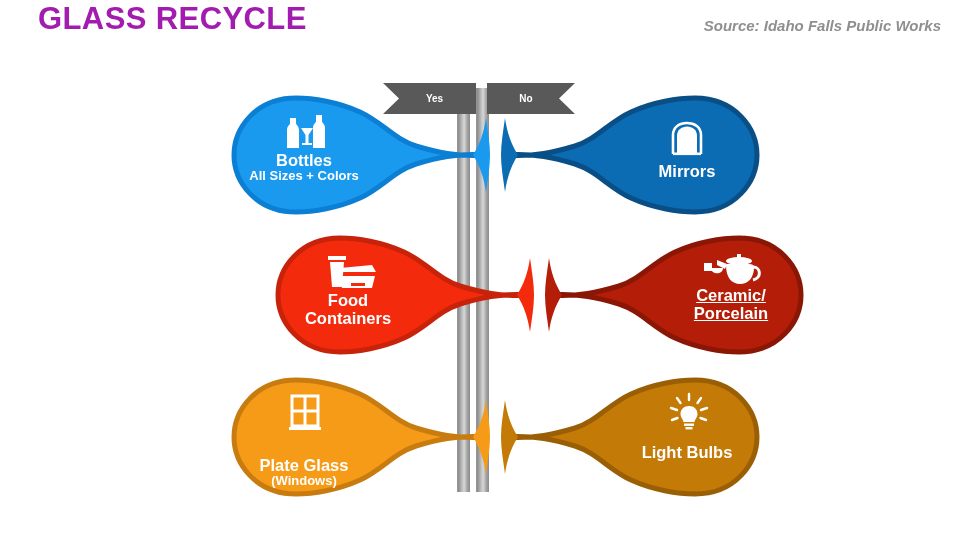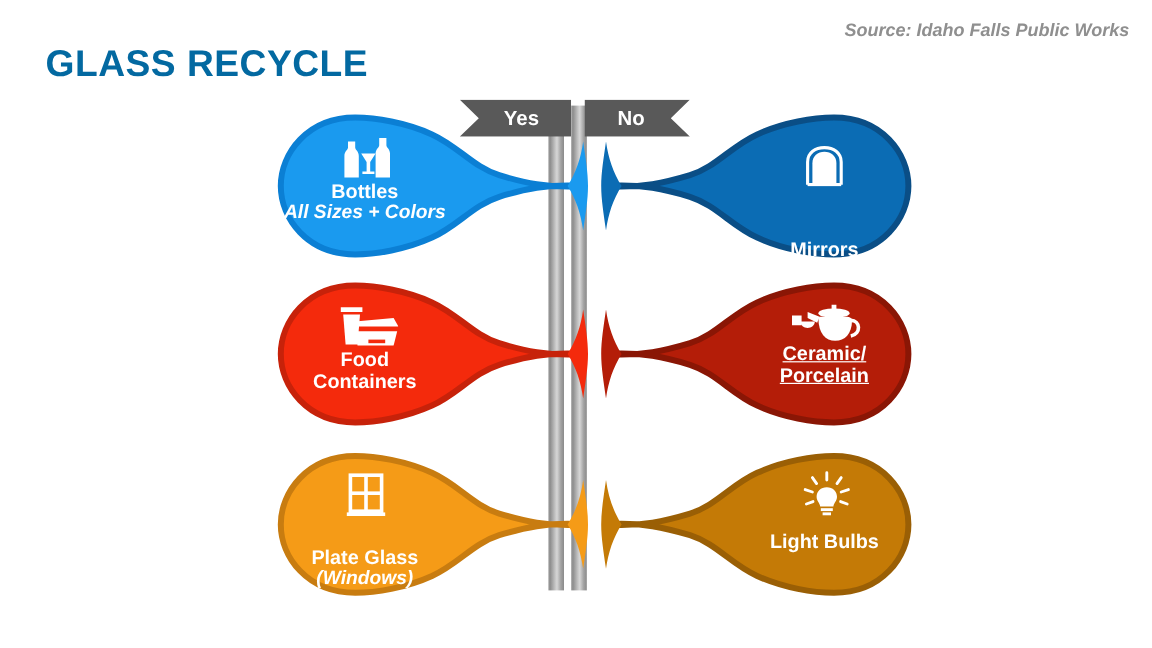--- a/index.html
+++ b/index.html
@@ -7,23 +7,23 @@
     width:960px;height:540px;
     background:#ffffff;
     font-family:"Liberation Sans", sans-serif;
     overflow:hidden;
     position:relative;
   }
   #stage{position:absolute;left:0;top:0;width:960px;height:540px;}
 
   
   .title{
-    position:absolute;left:38px;top:35px;
+    position:absolute;left:38px;top:1px;
     font-size:31px;font-weight:bold;letter-spacing:.4px;
-    color:#0369a1;
+    color:#a21caf;
     font-family:"Liberation Sans", sans-serif;
   }
   .source{
     position:absolute;right:19px;top:17px;
     font-size:15px;font-weight:bold;font-style:italic;
     color:#8f8f8f;
     font-family:"Liberation Sans", sans-serif;
     white-space:nowrap;
   }
 
@@ -32,21 +32,21 @@
   .pole-left{left:457px;
     background:linear-gradient(to right,#9a9a9a 0%,#8e8e8e 12%,#c9c9c9 46%,#d6d6d6 55%,#a2a2a2 80%,#8a8a8a 100%);}
   .pole-right{left:476px;
     background:linear-gradient(to right,#9a9a9a 0%,#8e8e8e 12%,#c9c9c9 46%,#d6d6d6 55%,#a2a2a2 80%,#8a8a8a 100%);}
 
   
   .banner{
     position:absolute;height:31px;
     background:#595959;
     display:flex;align-items:center;
-    color:#ffffff;font-weight:bold;font-size:17px;
+    color:#ffffff;font-weight:bold;font-size:10px;
   }
   .banner span{display:block;width:100%;text-align:center;}
   .banner-yes{
     left:383px;top:83px;width:93px;
     clip-path:polygon(0 0,100% 0,100% 100%,0 100%,16px 50%);
     justify-content:center;
     padding-left:10px;box-sizing:border-box;
   }
   .banner-no{
     left:487px;top:83px;width:88px;
@@ -59,21 +59,21 @@
   .row svg{position:absolute;left:0;top:0;}
 
   .lbl{
     position:absolute;
     color:#ffffff;text-align:center;
     font-family:"Liberation Sans", sans-serif;
     line-height:1.12;
     pointer-events:none;
   }
   .lbl .main{font-size:16.5px;font-weight:bold;display:block;}
-  .lbl .sub{font-size:16px;font-weight:bold;font-style:italic;display:block;}
+  .lbl .sub{font-size:13px;font-weight:bold;display:block;}
 
   .ico{position:absolute;pointer-events:none;}
 </style>
 </head>
 <body>
 
 <div id="stage">
 
   <div class="title">GLASS RECYCLE</div>
   <div class="source">Source: Idaho Falls Public Works</div>
@@ -119,26 +119,26 @@
       <span class="sub">All Sizes + Colors</span>
     </div>
 
     <span class="ico" style="left:651px;top:33px;">
       <svg width="40" height="36" viewBox="0 0 40 36">
         <path d="M6 33 V14 C6 6 12.5 2 20 2 C27.5 2 34 6 34 14 V33" fill="none" stroke="#ffffff" stroke-width="2.6"></path>
         <path d="M10 33 V15 C10 9 14.5 5.5 20 5.5 C25.5 5.5 30 9 30 15 V33 Z" fill="#ffffff"></path>
         <rect x="6" y="31.5" width="28" height="2.6" fill="#ffffff"></rect>
       </svg>
     </span>
-    <div class="lbl" style="left:611px;top:74px;width:120px;margin-top:37px;">
+    <div class="lbl" style="left:611px;top:74px;width:120px;">
       <span class="main">Mirrors</span>
     </div>
   </div>
 
-  <div class="row" style="top:228px;">
+  <div class="row" style="top:228px;margin-left:44px;">
     <svg width="960" height="150" viewBox="0 0 960 150">
       <path d="M470,67 C440,69 420,64 400,58 C378,51 366,34 344,24
            C322,14 297,10 280,10 C240,10 218,40 218,67
            C218,94 240,124 280,124 C297,124 322,120 344,110
            C366,100 378,83 400,76 C420,70 440,65 470,67 Z" fill="#f42a0c" stroke="#c7220a" stroke-width="5" stroke-linejoin="round"></path>
       <path d="M457,67 C464,56 468,44 470,30 C472,44 474,56 474,67
            C474,78 472,90 470,104 C468,90 464,78 457,67 Z" fill="#f42a0c"></path>
       <path d="M489,67 C519,69 539,64 559,58 C581,51 593,34 615,24
            C637,14 662,10 679,10 C719,10 741,40 741,67
            C741,94 719,124 679,124 C662,124 637,120 615,110

